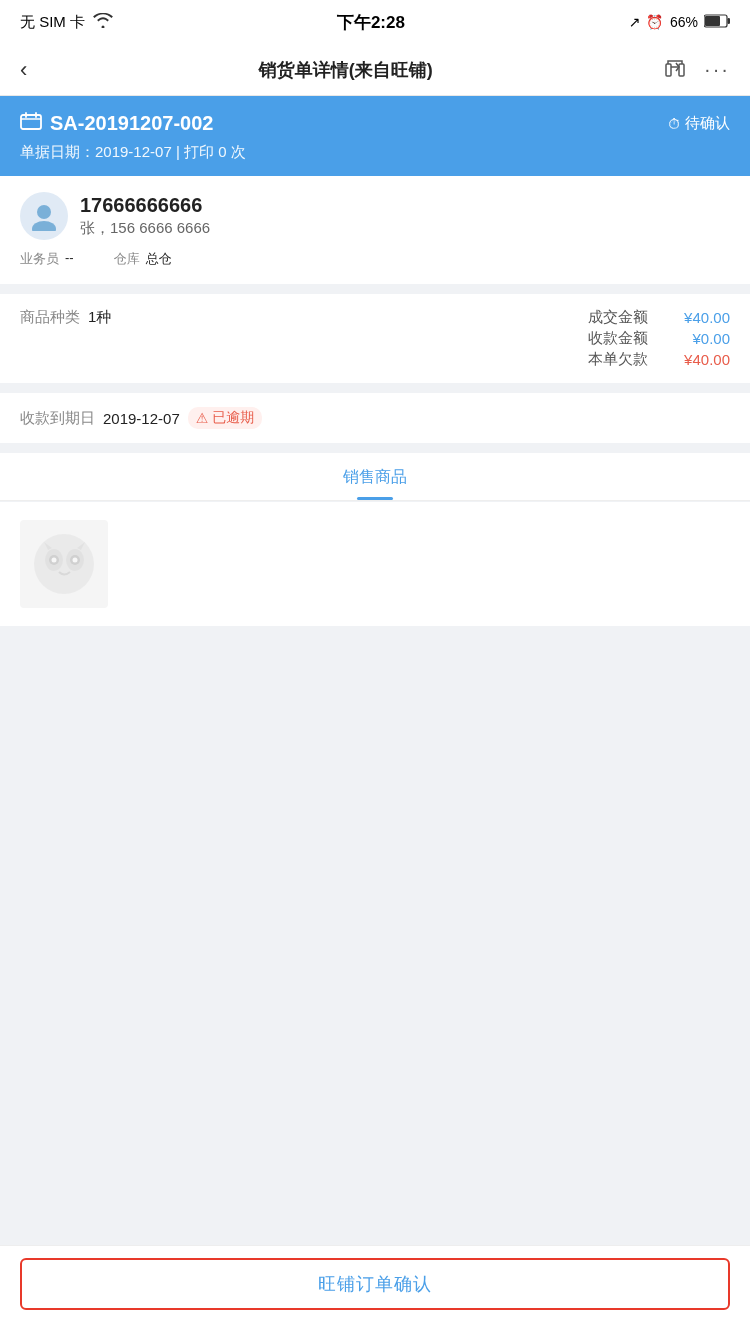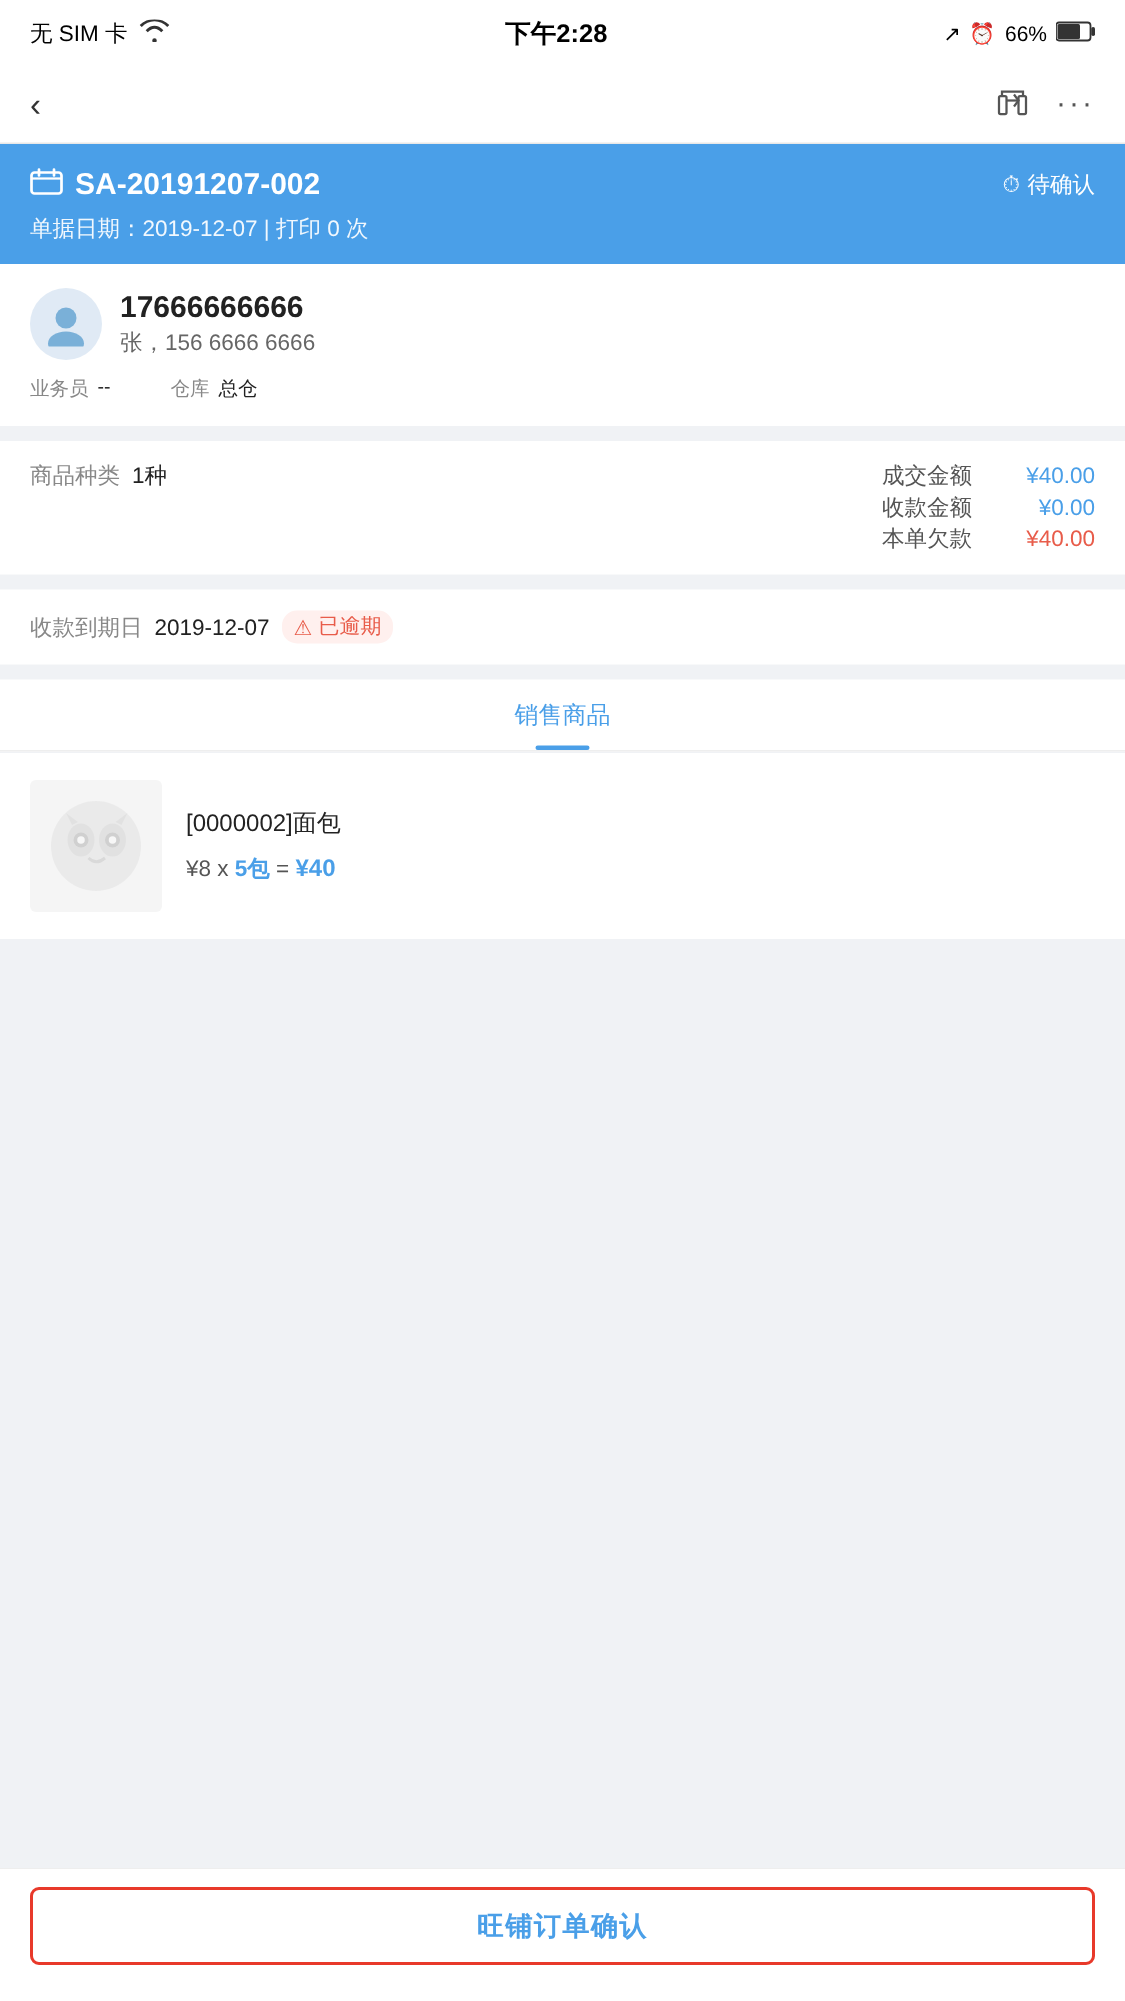--- a/index.html
+++ b/index.html
@@ -209,21 +209,21 @@
       border-top: 1px solid #eee;
     }
     .confirm-btn {
       width: 100%;
       height: 52px;
       border: 2.5px solid #e8392a;
       border-radius: 6px;
       background: #fff;
       color: #4a9fe8;
       font-size: 18px;
-      font-weight: 700;
+      font-weight: 400;
       cursor: pointer;
       letter-spacing: 1px;
     }
 
     
     .owl-logo { opacity: 0.25; }
   </style>
 </head>
 <body>
 
@@ -248,20 +248,21 @@
         <rect x="0" y="1" width="23" height="12" rx="2" ry="2" fill="none" stroke="#333" stroke-width="1.2"></rect>
         <rect x="1" y="2" width="15" height="10" rx="1" ry="1" fill="#333"></rect>
         <rect x="23.5" y="4" width="2.5" height="6" rx="1.2" ry="1.2" fill="#333"></rect>
       </svg>
     </span>
   </div>
 </div>
 
 <div class="nav-bar">
   <span class="nav-back">‹</span>
+  <span class="nav-title">销货单详情(来自旺铺)</span>
   <div class="nav-actions">
     <span class="nav-action-icon">
       <svg width="22" height="22" viewBox="0 0 22 22">
         <rect x="2" y="8" width="5" height="12" rx="1" fill="none" stroke="#555" stroke-width="1.5"></rect>
         <path d="M7 11h8" stroke="#555" stroke-width="1.5"></path>
         <path d="M12 7l3 4-3 4" fill="none" stroke="#555" stroke-width="1.5"></path>
         <rect x="15" y="8" width="5" height="12" rx="1" fill="none" stroke="#555" stroke-width="1.5"></rect>
         <path d="M4 8V5h14v3" fill="none" stroke="#555" stroke-width="1.5"></path>
       </svg>
     </span>
@@ -368,28 +369,20 @@
           <circle cx="43" cy="28" r="5" fill="#666"></circle>
           <circle cx="22" cy="28" r="2.5" fill="#fff"></circle>
           <circle cx="43" cy="28" r="2.5" fill="#fff"></circle>
           <path d="M27 40 Q32 45 38 40" fill="none" stroke="#888" stroke-width="2"></path>
 
           <path d="M16 18 L12 10 L20 16z" fill="#aaa"></path>
           <path d="M49 18 L53 10 L45 16z" fill="#aaa"></path>
         </svg>
       </div>
     </div>
-    <div class="product-info">
-      <div class="product-name">
-        <span>[0000002]</span><span>面包</span>
-      </div>
-      <div class="product-price">
-        <span>¥8 x </span><span class="qty">5包</span><span> = </span><span class="total">¥40</span>
-      </div>
-    </div>
   </div>
 </div>
 
 <div class="content-space"></div>
 
 <div class="bottom-bar">
   <button class="confirm-btn">旺铺订单确认</button>
 </div>
 
 </body></html>

